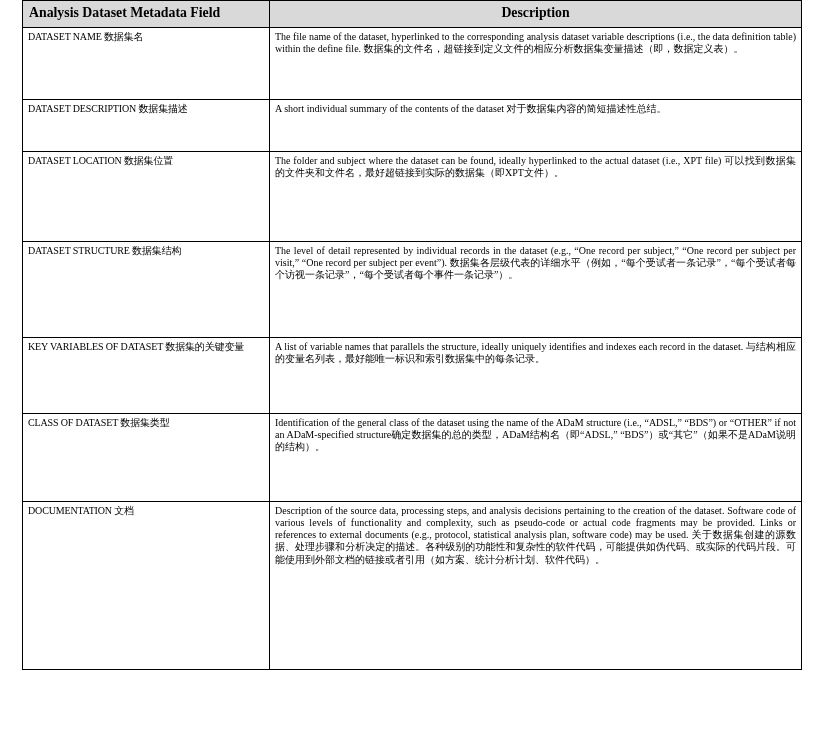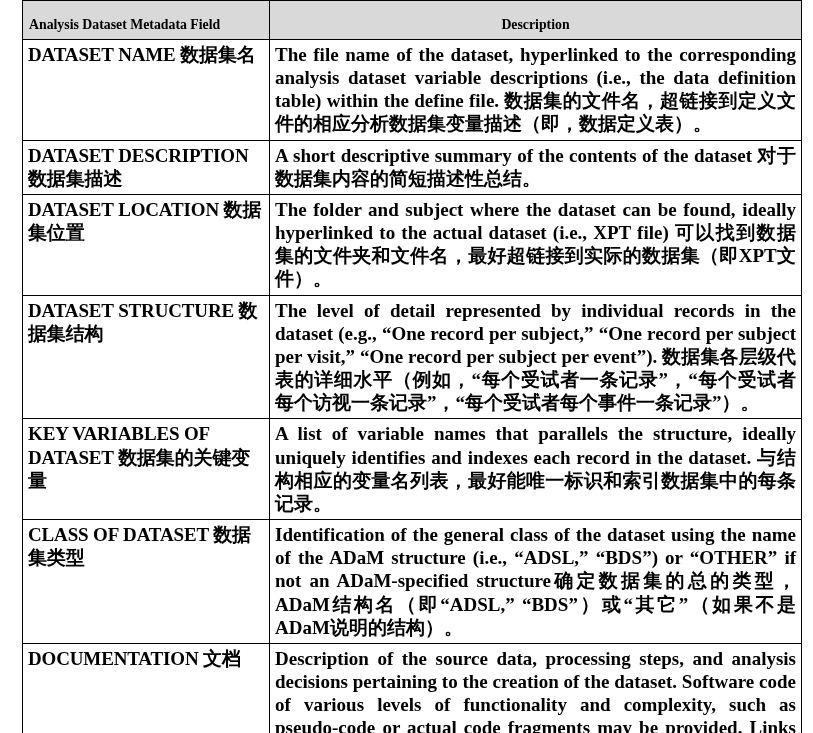--- a/index.html
+++ b/index.html
@@ -42,29 +42,28 @@
   table.meta {
     border-collapse: collapse;
     width: 779px;
     margin-left: 14px;
     table-layout: fixed;
   }
   table.meta th, table.meta td {
     border: 1px solid #000000;
     vertical-align: top;
     padding: 3px 5px 4px 5px;
-    font-size: 19px;
+    font-size: 10px;
     line-height: 1.22;
-    font-weight: bold;
   }
   table.meta thead th {
     background: #d9d9d9;
     font-weight: bold;
     text-align: center;
-    padding-top: 16px;
+    padding-top: 4px;
     padding-bottom: 5px;
     font-size: 13.8px;
   }
   table.meta thead th.col-field {
     text-align: left;
     padding-left: 6px;
   }
   col.c1 { width: 247px; }
   col.c2 { width: 532px; }
   td.field {
@@ -105,21 +104,21 @@
         <th class="col-desc">Description</th>
       </tr>
     </thead>
     <tbody>
       <tr class="r1">
         <td class="field">DATASET NAME 数据集名</td>
         <td class="desc">The file name of the dataset, hyperlinked to the corresponding analysis  dataset variable descriptions (i.e., the data definition table) within the define  file. 数据集的文件名，超链接到定义文件的相应分析数据集变量描述（即，数据定义表）。</td>
       </tr>
       <tr class="r2">
         <td class="field">DATASET DESCRIPTION 数据集描述</td>
-        <td class="desc">A short descriptive summary of the contents of the dataset 对于数据集内容的简短描述性总结。</td>
+        <td class="desc">A short individual summary of the contents of the dataset 对于数据集内容的简短描述性总结。</td>
       </tr>
       <tr class="r3">
         <td class="field">DATASET LOCATION 数据集位置</td>
         <td class="desc">The folder and subject where the dataset can be found, ideally hyperlinked  to the actual dataset (i.e., XPT file) 可以找到数据集的文件夹和文件名，最好超链接到实际的数据集（即XPT文件）。</td>
       </tr>
       <tr class="r4">
         <td class="field">DATASET STRUCTURE 数据集结构</td>
         <td class="desc">The level of detail represented by individual records in the dataset (e.g.,  “One record per subject,” “One record per subject per visit,” “One record  per subject per event”). 数据集各层级代表的详细水平（例如，“每个受试者一条记录”，“每个受试者每个访视一条记录”，“每个受试者每个事件一条记录”）。</td>
       </tr>
       <tr class="r5">

